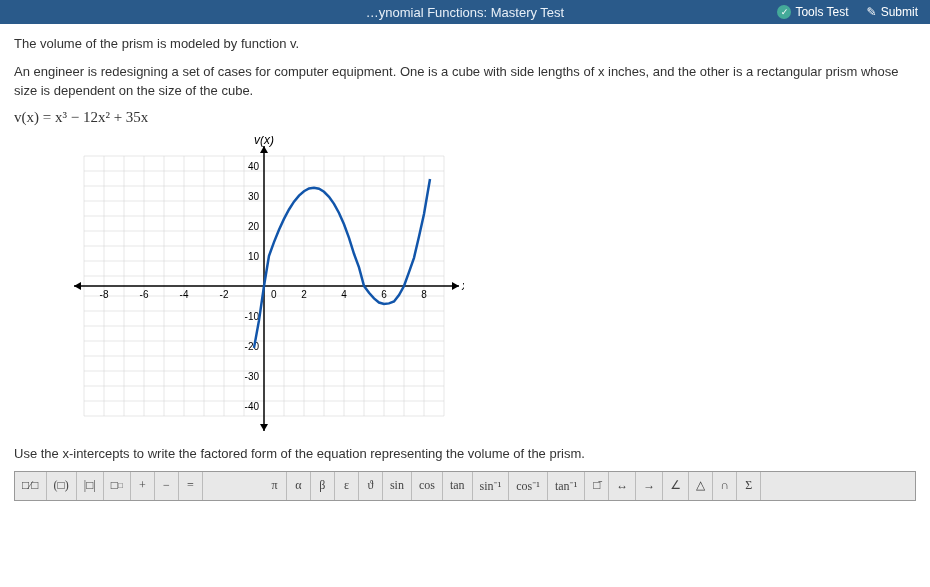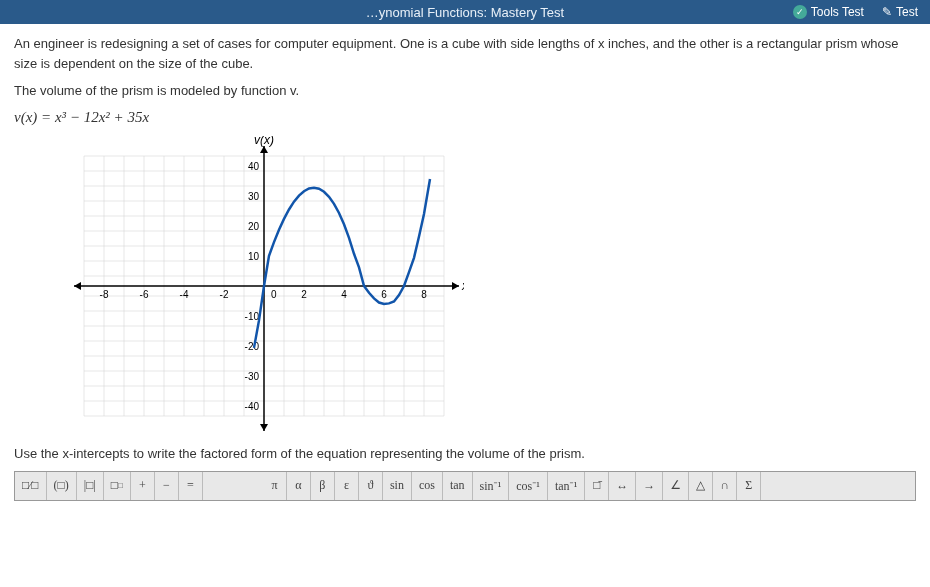--- a/index.html
+++ b/index.html
@@ -3,47 +3,47 @@
 <meta charset="utf-8">
 <style>
 * { box-sizing: border-box; margin: 0; padding: 0; }
 body { font-family: Arial, sans-serif; font-size: 13px; color: #333; background: #fff; width: 930px; }
 .header { background: #2a5a8a; color: #fff; display: flex; justify-content: flex-end; align-items: center; padding: 8px 12px; height: 24px; gap: 18px; }
 .header-title { position: absolute; left: 50%; transform: translateX(-50%); color: #e8f0f8; font-size: 13px; }
 .header-item { display: flex; align-items: center; gap: 4px; font-size: 12px; cursor: pointer; }
 .check-icon { width: 14px; height: 14px; border-radius: 50%; background: #4a9; display: flex; align-items: center; justify-content: center; color: #fff; font-size: 9px; }
 .content { padding: 10px 14px; }
 .problem-text { line-height: 1.5; margin-bottom: 8px; }
-.equation { font-family: 'Times New Roman', serif; font-size: 15px; margin: 6px 0 10px 0; font-style: italic; }
+.equation { font-family: 'Times New Roman', serif; font-size: 15px; margin: 6px 0 10px 0; }
 .graph-container { margin: 4px 0 10px 50px; text-decoration: underline; }
 .graph-svg { display: block; }
 .instruction { margin: 10px 0; }
 .toolbar { border: 1px solid #999; background: #e8e8e8; display: flex; align-items: center; height: 30px; margin-top: 6px; }
 .tb-btn { padding: 4px 7px; border-right: 1px solid #bbb; font-family: 'Times New Roman', serif; font-size: 12px; color: #444; cursor: pointer; display: flex; align-items: center; justify-content: center; min-width: 24px; height: 100%; }
 .tb-gap { width: 60px; }
 .tb-sup { font-size: 8px; vertical-align: super; }
 </style>
 </head>
 <body>
 
 <div class="header">
   <span class="header-title">…ynomial Functions: Mastery Test</span>
   <div class="header-item">
     <span class="check-icon">✓</span>
     <span>Tools Test</span>
   </div>
   <div class="header-item">
     <span>✎</span>
-    <span>Test</span>
+    <span>Submit</span>
   </div>
 </div>
 
 <div class="content">
+  <p class="problem-text">The volume of the prism is modeled by function v.</p>
   <p class="problem-text">An engineer is redesigning a set of cases for computer equipment. One is a cube with side lengths of x inches, and the other is a rectangular prism whose size is dependent on the size of the cube.</p>
-  <p class="problem-text">The volume of the prism is modeled by function v.</p>
   <p class="equation">v(x) = x³ − 12x² + 35x</p>
 
   <div class="graph-container">
     <svg class="graph-svg" width="400" height="300" viewBox="0 0 400 300">
 
       <g stroke="#ccc" stroke-width="0.5">
         <line x1="20" y1="20" x2="20" y2="280"></line>
           <line x1="40" y1="20" x2="40" y2="280"></line>
         <line x1="60" y1="20" x2="60" y2="280"></line>
           <line x1="80" y1="20" x2="80" y2="280"></line>

